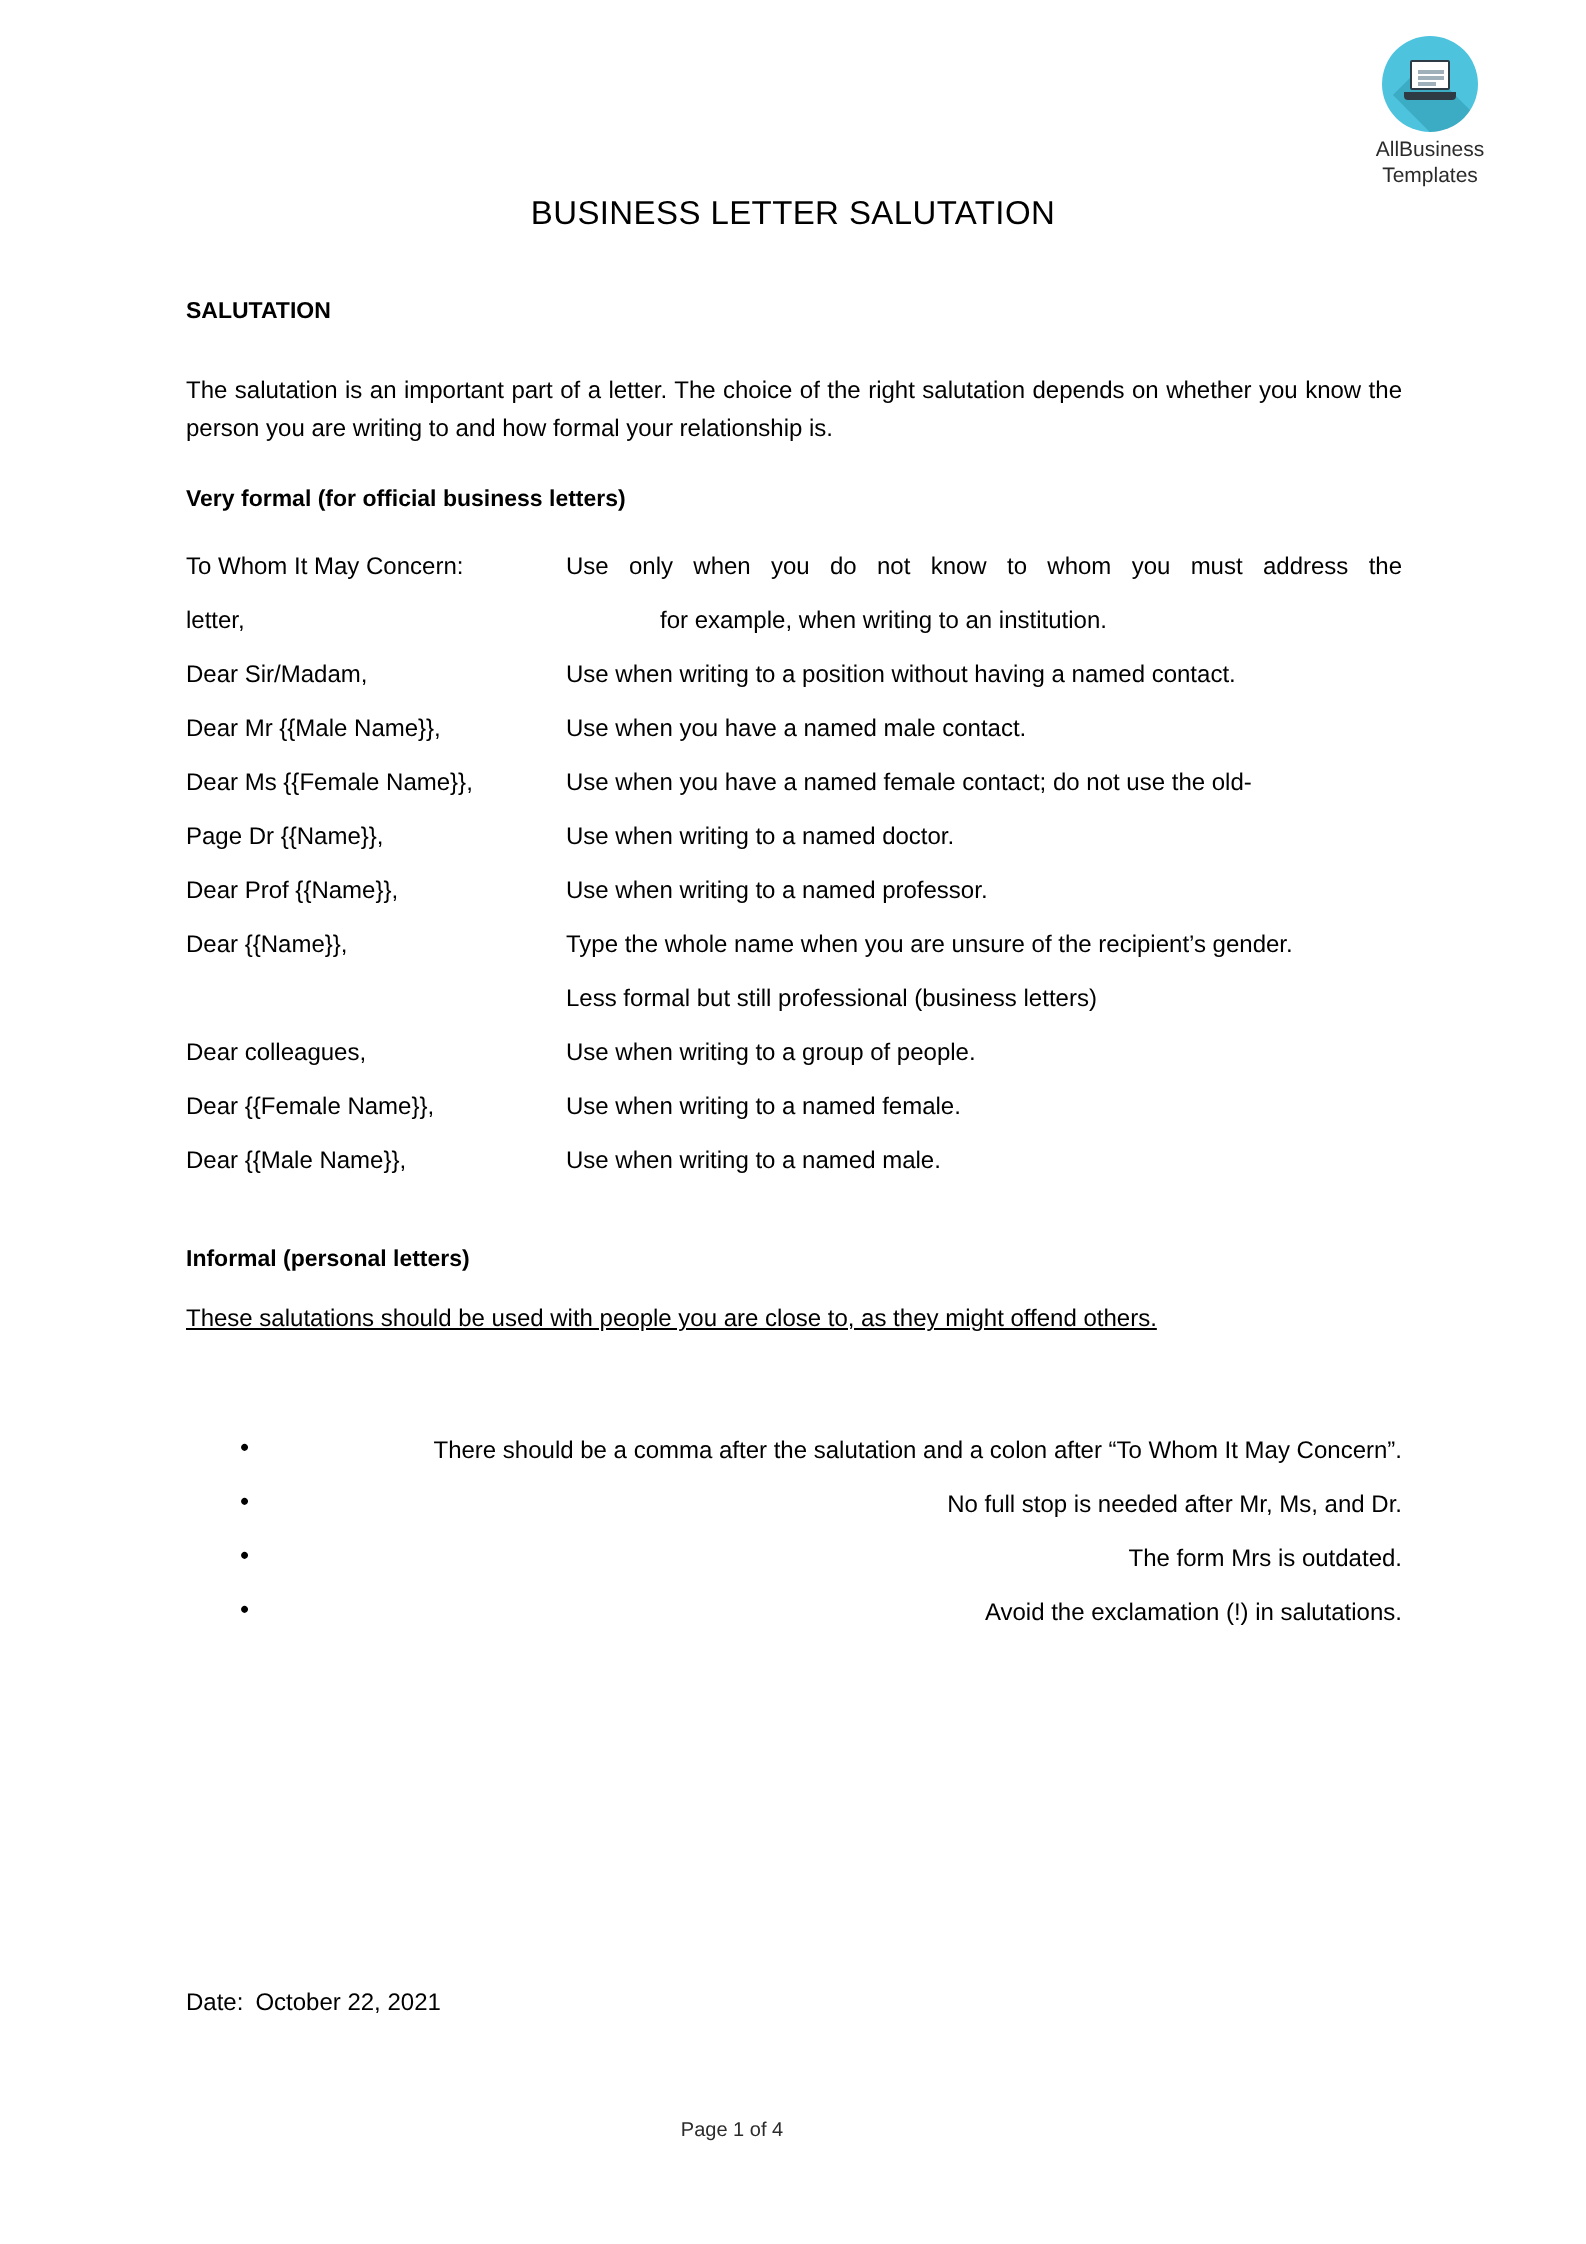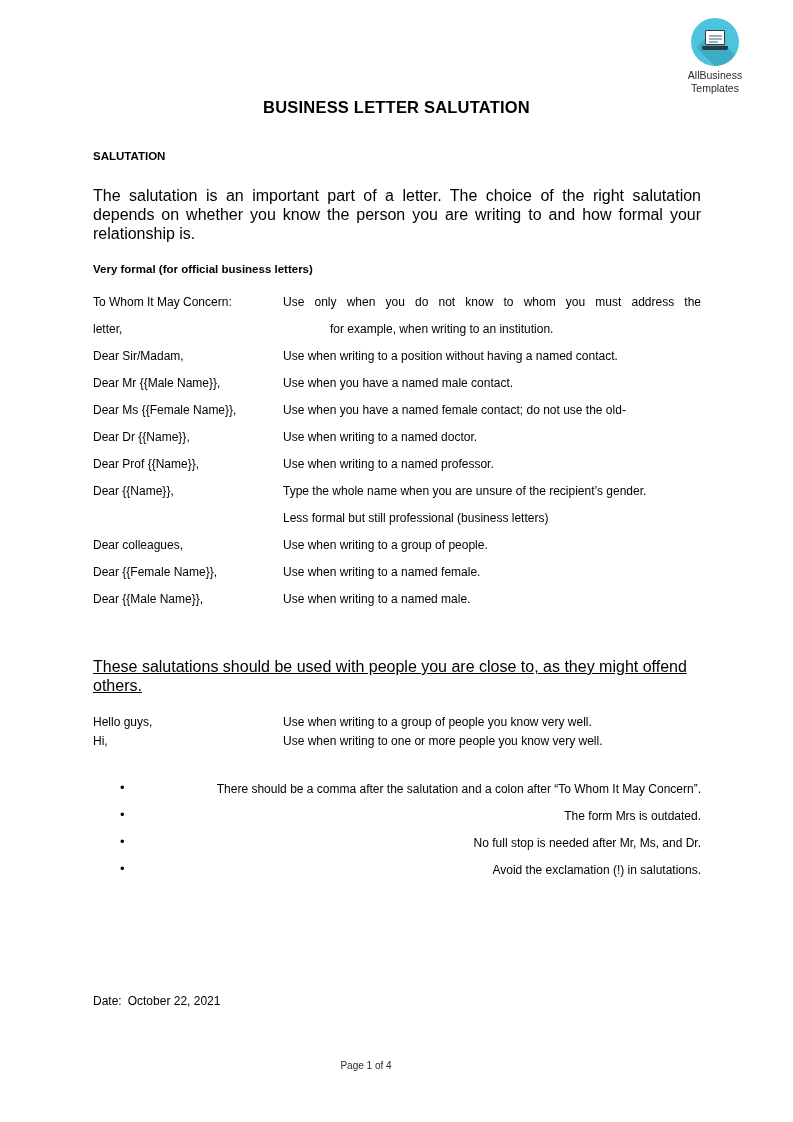--- a/index.html
+++ b/index.html
@@ -99,38 +99,38 @@
   }
 
   
   .doc-title {
     position: absolute;
     top: 98px;
     left: 0;
     width: 793px;
     text-align: center;
     font-size: 16.5px;
-    font-weight: bold;
+    font-weight: normal;
     letter-spacing: 0.2px;
   }
 
   
   .content {
     position: absolute;
     top: 150px;
     left: 93px;
     width: 608px;
   }
   .section-heading {
     font-size: 11.5px;
     font-weight: bold;
     margin: 0;
   }
   .para {
-    font-size: 16px;
+    font-size: 12px;
     line-height: 19px;
     text-align: justify;
     margin: 0;
   }
   .para-left {
     text-align: left;
     text-decoration: underline;
   }
   .gap-14 { height: 14px; }
   .gap-18 { height: 18px; }
@@ -275,21 +275,21 @@
           <td class="col-left">Dear Mr {{Male Name}},</td>
           <td class="col-right">Use when you have a named male contact.</td>
         </tr>
 
         <tr class="row-formal">
           <td class="col-left">Dear Ms {{Female Name}},</td>
           <td class="col-right">Use when you have a named female contact; do not use the old-</td>
         </tr>
 
         <tr class="row-formal">
-          <td class="col-left">Dear Dr {{Name}},</td>
+          <td class="col-left">Page Dr {{Name}},</td>
           <td class="col-right">Use when writing to a named doctor.</td>
         </tr>
 
         <tr class="row-formal">
           <td class="col-left">Dear Prof {{Name}},</td>
           <td class="col-right">Use when writing to a named professor.</td>
         </tr>
 
         <tr class="row-formal">
           <td class="col-left">Dear {{Name}},</td>
@@ -312,46 +312,35 @@
 
         <tr class="row-formal">
           <td class="col-left">Dear {{Male Name}},</td>
           <td class="col-right">Use when writing to a named male.</td>
         </tr>
       </tbody>
     </table>
 
     <div class="gap-30"></div>
 
+    <div class="section-heading">Informal (personal letters)</div>
 
     <div class="gap-14"></div>
 
     <p class="para para-left">These salutations should be used with people you are close to, as they might offend others.</p>
 
     <div class="gap-18"></div>
 
-    <table class="sal-table">
-      <tbody>
-        <tr class="row-tight">
-          <td class="col-left">Hello guys,</td>
-          <td class="col-right">Use when writing to a group of people you know very well.</td>
-        </tr>
-        <tr class="row-tight">
-          <td class="col-left">Hi,</td>
-          <td class="col-right">Use when writing to one or more people you know very well.</td>
-        </tr>
-      </tbody>
-    </table>
 
     <div class="gap-30"></div>
 
     <ul class="bullets">
       <li>There should be a comma after the salutation and a colon after “To Whom It May Concern”.</li>
+      <li>No full stop is needed after Mr, Ms, and Dr.</li>
       <li>The form Mrs is outdated.</li>
-      <li>No full stop is needed after Mr, Ms, and Dr.</li>
       <li>Avoid the exclamation (!) in salutations.</li>
     </ul>
 
   </div>
 
   <div class="date-line">
     <span class="date-label">Date:</span><span>October 22, 2021</span>
   </div>
 
   <div class="page-footer">Page 1 of 4</div>

